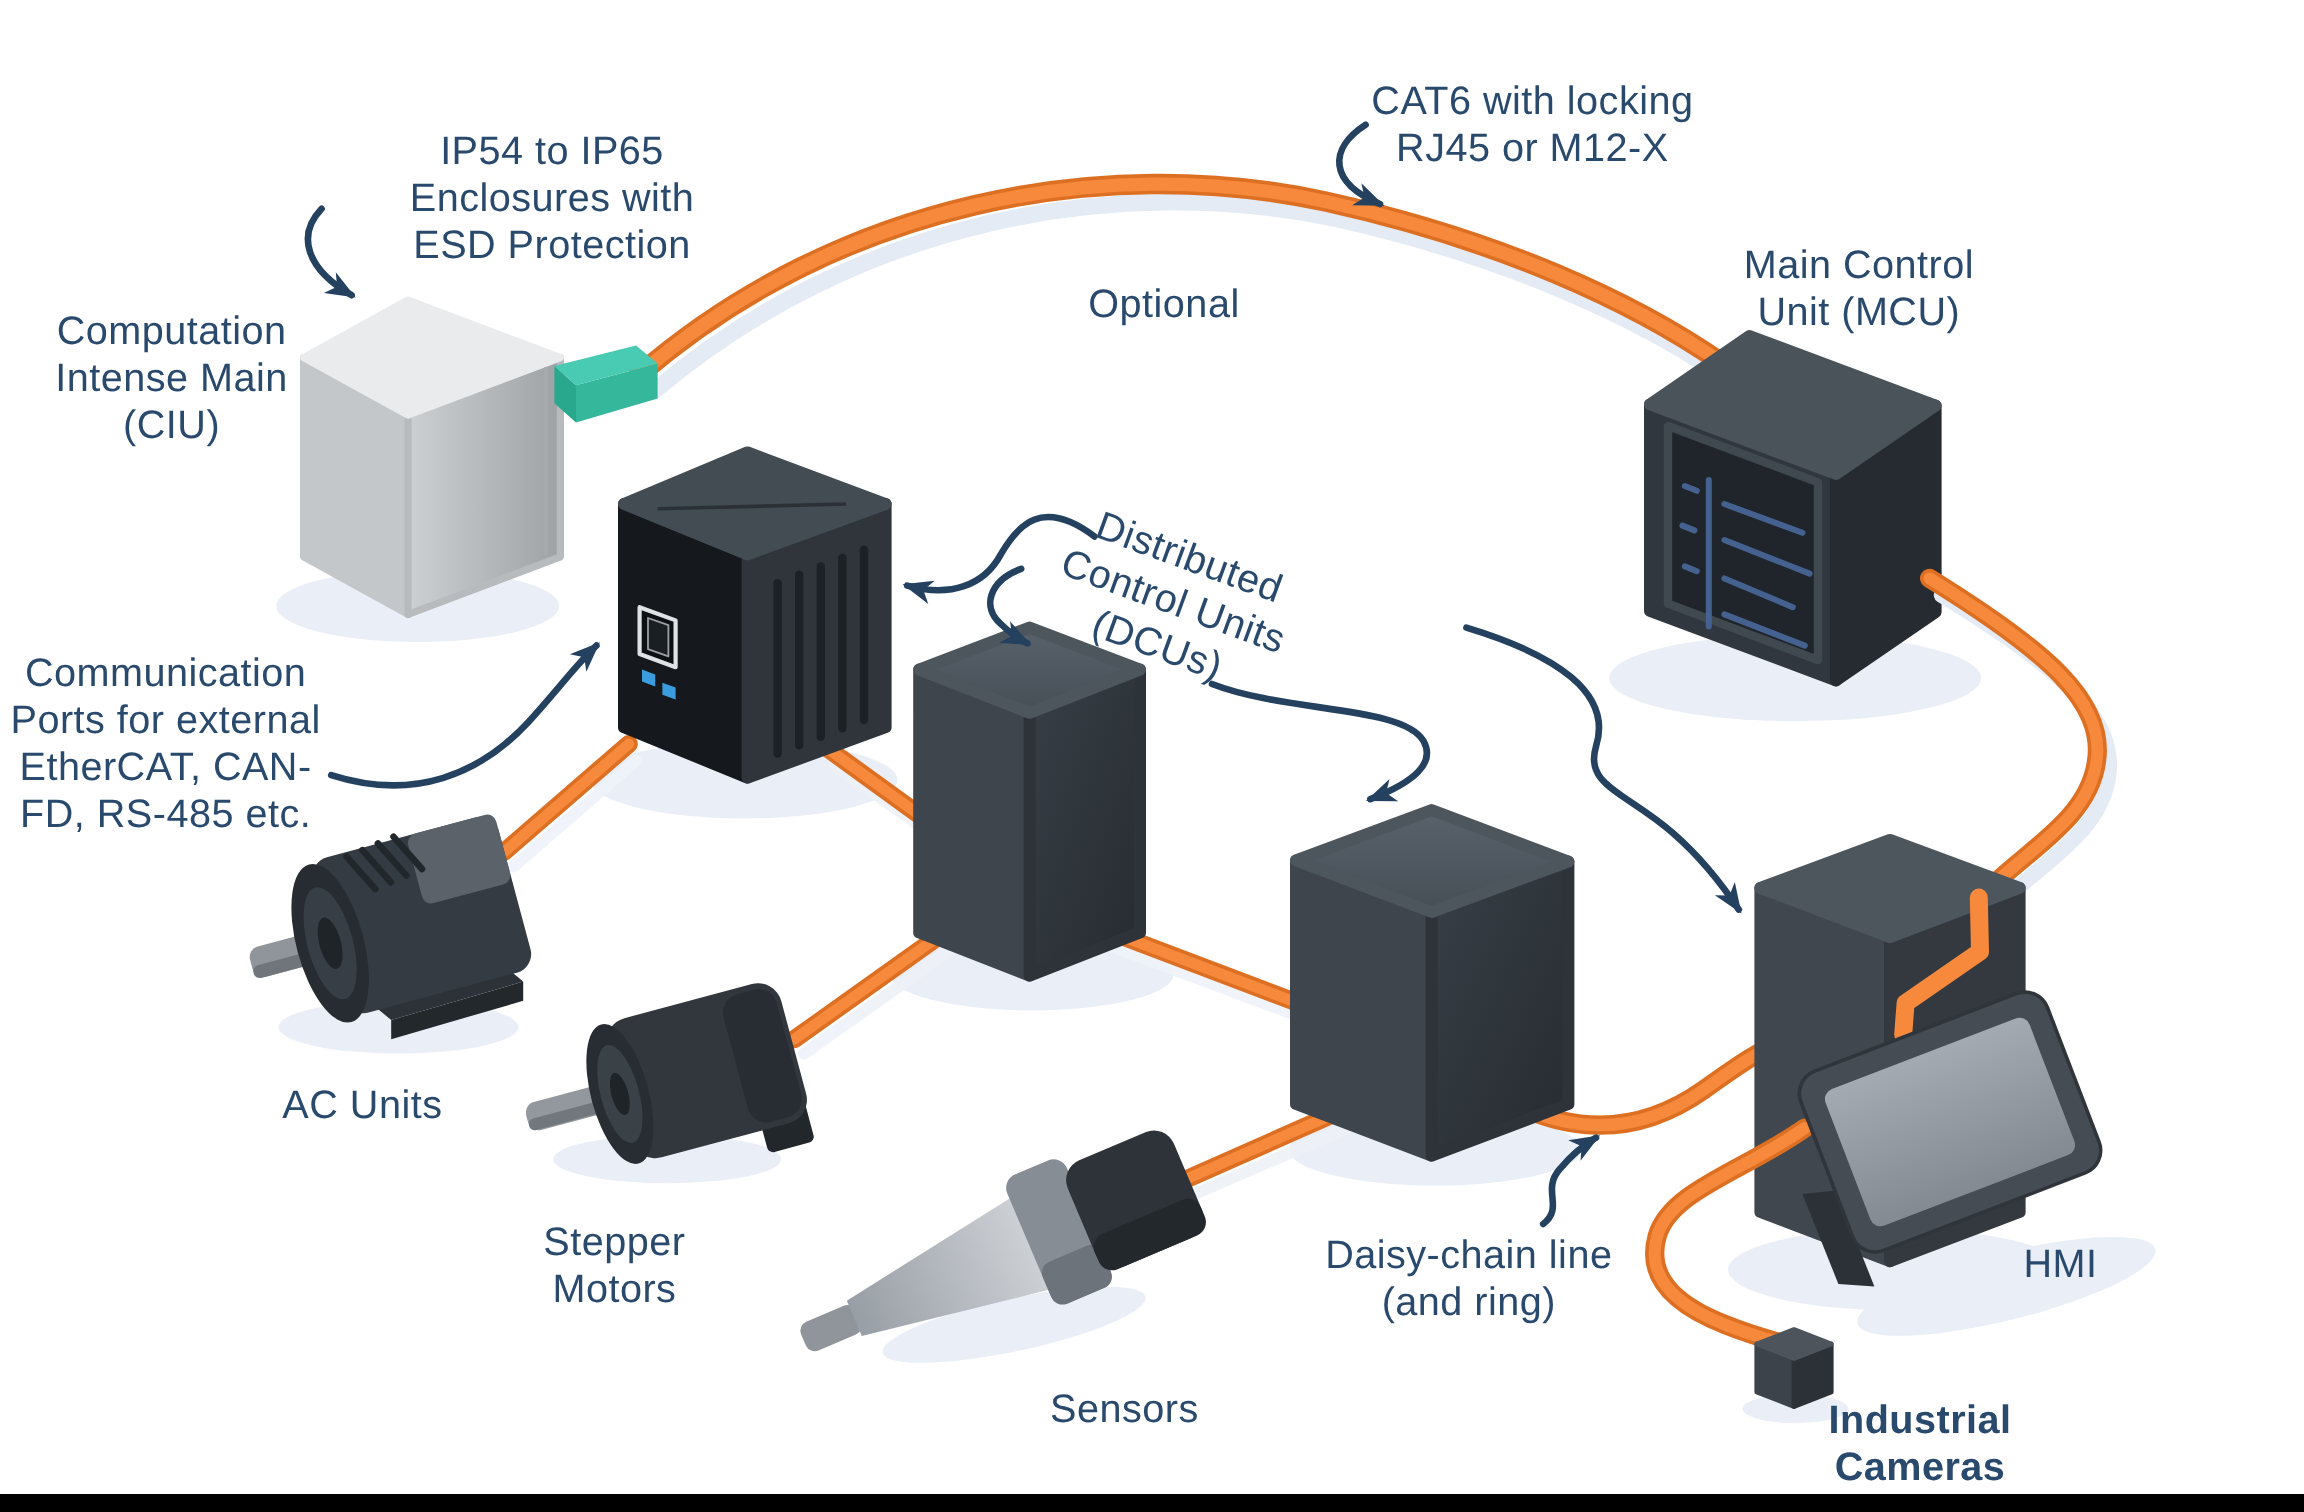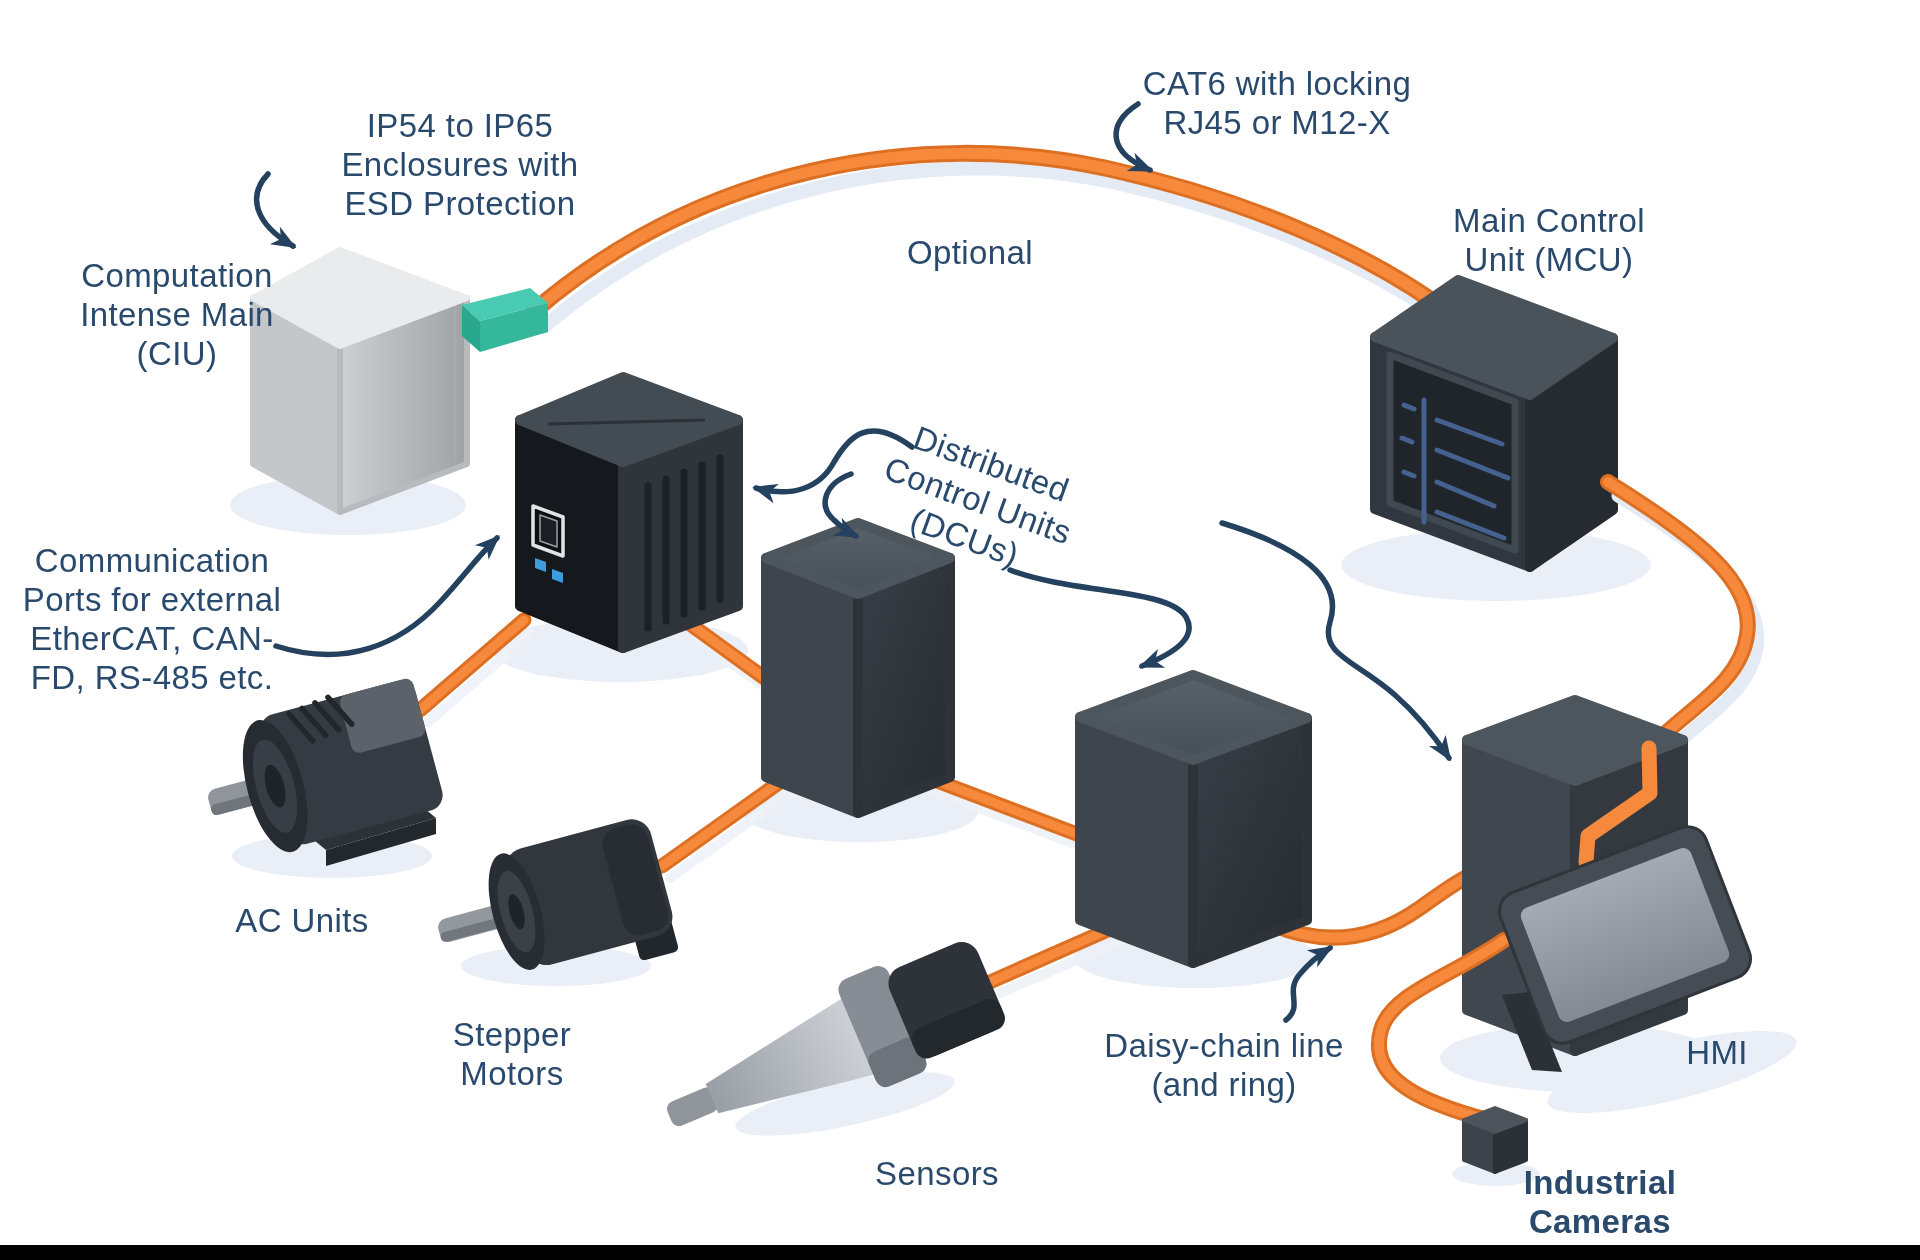--- a/index.html
+++ b/index.html
@@ -254,21 +254,21 @@
     <path d="M 1286 1020 C 1304 1006, 1284 992, 1300 974 C 1310 962, 1320 954, 1330 948" marker-end="url(#ah)"></path>
   </g>
 </svg>
 
 <div class="lbl" style="left:460px;top:106px;">
   <span>IP54 to IP65</span>
   <span>Enclosures with</span>
   <span>ESD Protection</span>
 </div>
 
-<div class="lbl" style="left:143px;top:256px;margin-left:34px;">
+<div class="lbl" style="left:143px;top:256px;">
   <span>Computation</span>
   <span>Intense Main</span>
   <span>(CIU)</span>
 </div>
 
 <div class="lbl" style="left:1277px;top:64px;">
   <span>CAT6 with locking</span>
   <span>RJ45 or M12-X</span>
 </div>
 
@@ -280,21 +280,21 @@
   <span>Main Control</span>
   <span>Unit (MCU)</span>
 </div>
 
 <div class="lbl lbl-rot" style="left:978px;top:442px;">
   <span>Distributed</span>
   <span>Control Units</span>
   <span>(DCUs)</span>
 </div>
 
-<div class="lbl" style="left:152px;top:541px;text-align:center;">
+<div class="lbl" style="left:138px;top:541px;text-align:center;">
   <span>Communication</span>
   <span>Ports for external</span>
   <span>EtherCAT, CAN-</span>
   <span>FD, RS-485 etc.</span>
 </div>
 
 <div class="lbl" style="left:302px;top:901px;">
   <span>AC Units</span>
 </div>
 

